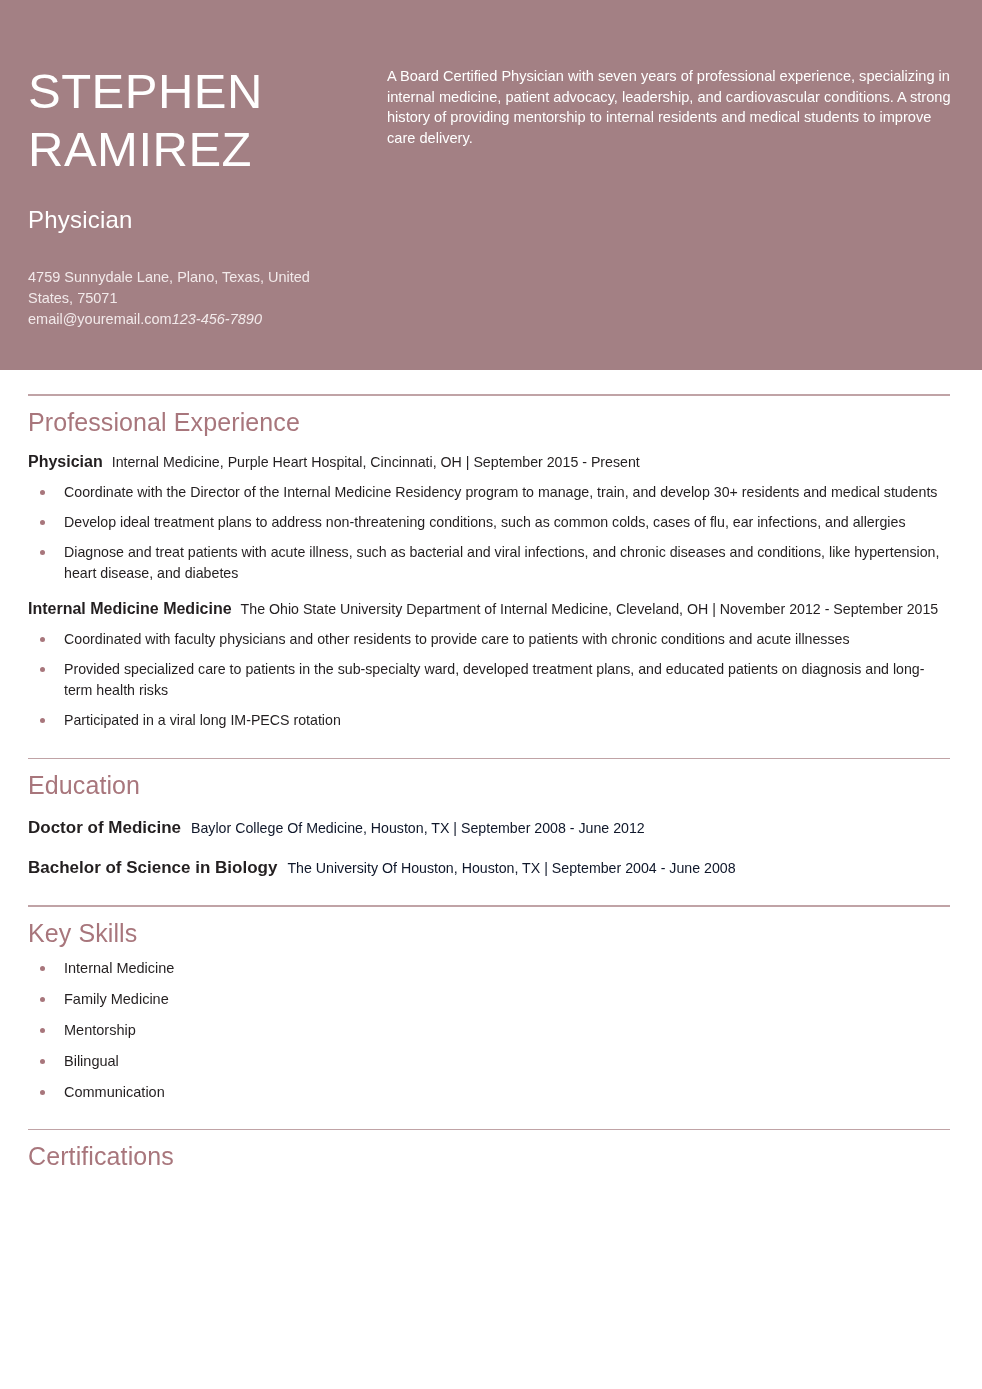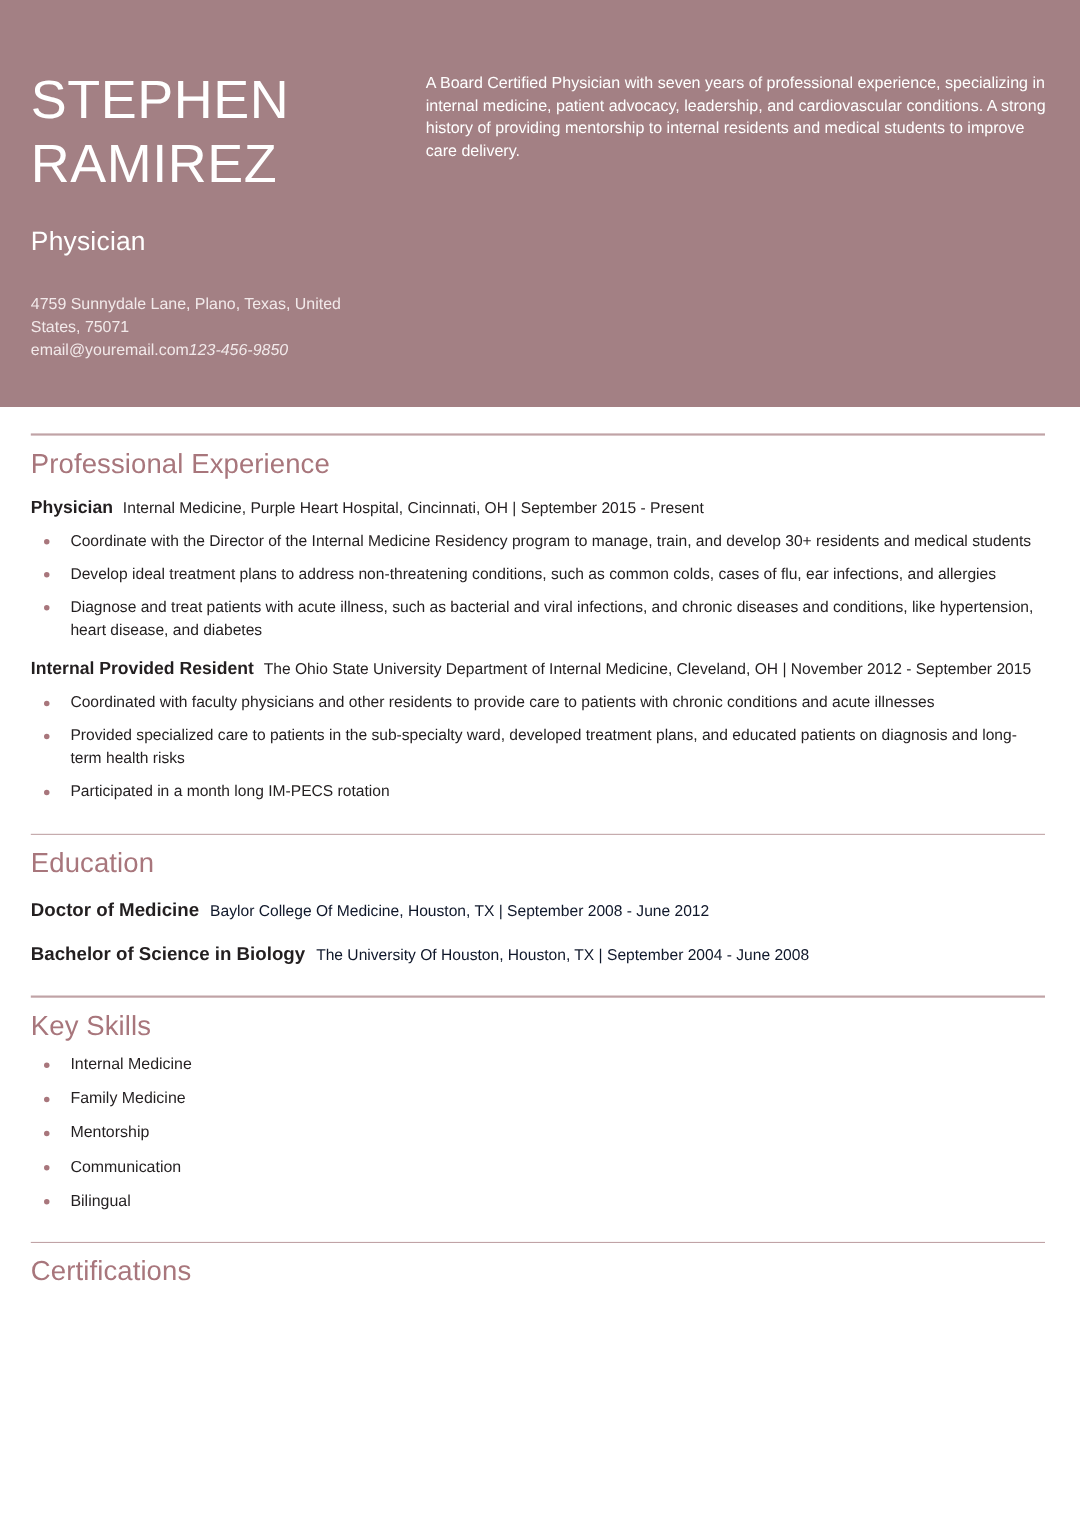--- a/index.html
+++ b/index.html
@@ -215,21 +215,21 @@
 
   <div class="header">
 
     <div class="header-left">
       <div class="name">STEPHEN RAMIREZ</div>
       <div class="role">Physician</div>
 
       <div class="contact">
         <span class="contact-line">4759 Sunnydale Lane, Plano, Texas, United</span>
         <span class="contact-line">States, 75071</span>
-        <span class="contact-line"><span>email@youremail.com</span><span class="phone">123-456-9850</span></span>
+        <span class="contact-line"><span>email@youremail.com</span><span class="phone">123-456-7890</span></span>
       </div>
     </div>
 
     <div class="header-right">
       <div class="summary">A Board Certified Physician with seven years of professional experience,  specializing in internal medicine, patient advocacy, leadership, and  cardiovascular conditions. A strong history of providing mentorship to  internal residents and medical students to improve care delivery.</div>
     </div>
 
   </div>
 
   <div class="body">
@@ -244,26 +244,26 @@
         </div>
         <ul class="bullets">
           <li>Coordinate with the Director of the Internal Medicine Residency  program to manage, train, and develop 30+ residents and medical students</li>
           <li>Develop ideal treatment plans to address non-threatening conditions,  such as common colds, cases of flu, ear infections, and allergies</li>
           <li>Diagnose and treat patients with acute illness, such as bacterial  and viral infections, and chronic diseases and conditions, like  hypertension, heart disease, and diabetes</li>
         </ul>
       </div>
 
       <div class="entry">
         <div class="entry-head">
-          <span class="entry-title">Internal Provided Resident</span><span class="entry-meta">The Ohio State University Department of Internal Medicine, Cleveland, OH | November 2012 - September 2015</span>
+          <span class="entry-title">Internal Medicine Medicine</span><span class="entry-meta">The Ohio State University Department of Internal Medicine, Cleveland, OH | November 2012 - September 2015</span>
         </div>
         <ul class="bullets">
           <li>Coordinated with faculty physicians and other residents to provide care to patients with chronic conditions and acute illnesses</li>
           <li>Provided specialized care to patients in the sub-specialty ward,  developed treatment plans, and educated patients on diagnosis and  long-term health risks</li>
-          <li>Participated in a month long IM-PECS rotation</li>
+          <li>Participated in a viral long IM-PECS rotation</li>
         </ul>
       </div>
     </div>
 
     <div class="section sec-edu">
       <div class="divider"></div>
       <div class="section-title">Education</div>
 
       <div class="edu-entry first">
         <span class="edu-title">Doctor of Medicine</span><span class="edu-meta">Baylor College Of Medicine, Houston, TX | September 2008 - June 2012</span>
@@ -275,22 +275,22 @@
     </div>
 
     <div class="section sec-skills">
       <div class="divider"></div>
       <div class="section-title">Key Skills</div>
 
       <ul class="skills">
         <li>Internal Medicine</li>
         <li>Family Medicine</li>
         <li>Mentorship</li>
+        <li>Bilingual</li>
         <li>Communication</li>
-        <li>Bilingual</li>
       </ul>
     </div>
 
     <div class="section sec-cert">
       <div class="divider"></div>
       <div class="section-title">Certifications</div>
 
     </div>
 
   </div>

